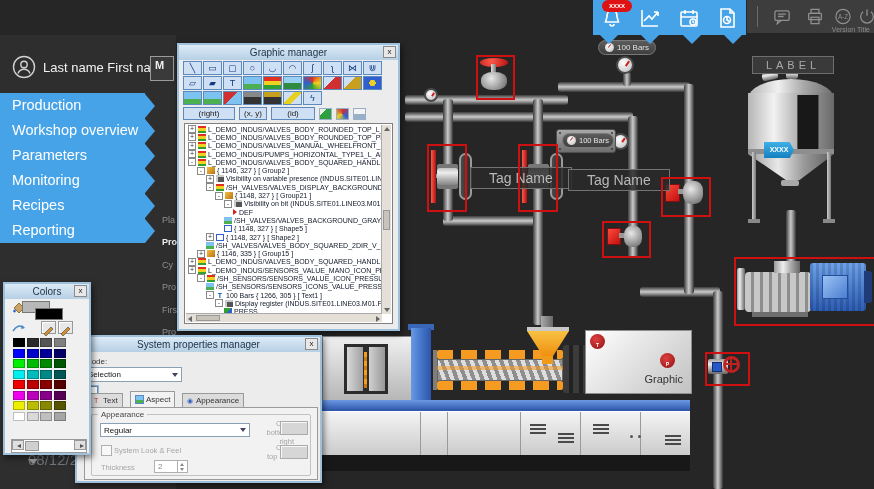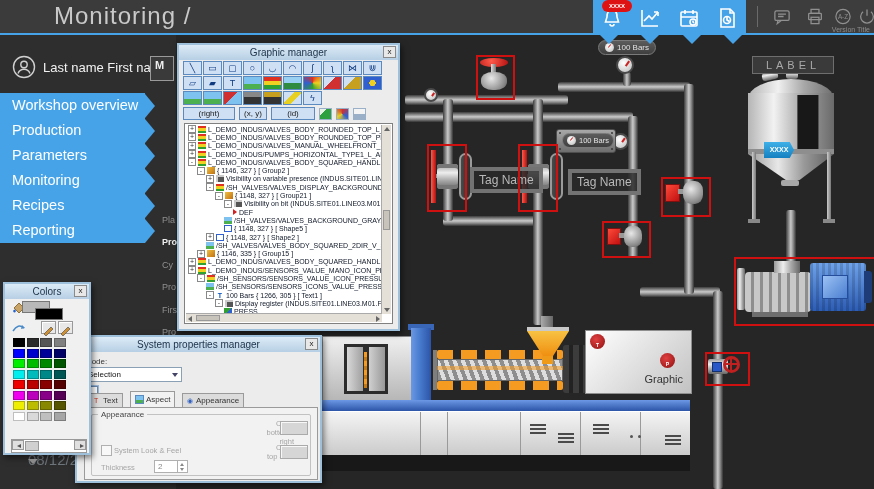--- a/index.html
+++ b/index.html
@@ -103,21 +103,21 @@
   .bevel-btn{position:absolute;background:#e8e8e8;border:1px solid #999;box-shadow:inset 1px 1px 0 #fff;box-sizing:border-box;}
   .pal-grid{position:absolute;left:8px;top:336px;width:56px;display:grid;grid-template-columns:repeat(4,12px);grid-auto-rows:9px;gap:1.5px;}
   .pal-cell{width:12px;height:9px;border:1px solid rgba(0,0,0,.25);box-sizing:border-box;}
   .cw-scroll{position:absolute;left:6px;top:155px;width:74px;height:12px;background:#fff;border:1px solid #999;}
   .cw-arrow{position:absolute;top:0;width:12px;height:10px;background:#e0e0e0;border:1px solid #999;box-sizing:border-box;}
 
   
   .pipe-h{position:absolute;height:10px;border-radius:3px;background:linear-gradient(180deg,#3c3c3c,#8f8f8f 28%,#c9c9c9 48%,#8a8a8a 72%,#333);}
   .pipe-v{position:absolute;width:10px;border-radius:3px;background:linear-gradient(90deg,#3c3c3c,#8f8f8f 28%,#c9c9c9 48%,#8a8a8a 72%,#333);}
   .redbox{position:absolute;border:2px solid #cf1010;z-index:3;background:transparent;}
-  .tagbox{position:absolute;background:rgba(42,42,42,.85);border:4px solid #737373;color:#b9b9b9;font-size:12px;padding:2px 5px;z-index:2;white-space:nowrap;}
+  .tagbox{position:absolute;background:rgba(42,42,42,.85);border:1px solid #737373;color:#b9b9b9;font-size:14px;padding:2px 18px;z-index:2;white-space:nowrap;}
   .gauge{position:absolute;border-radius:50%;background:radial-gradient(circle at 40% 35%,#fff,#cfcfcf 70%,#888);border:2px solid #4a4a4a;box-sizing:border-box;}
   .gauge::after{content:"";position:absolute;left:50%;top:15%;width:1.5px;height:40%;background:#c22;transform:rotate(35deg);transform-origin:bottom;}
   .pill{position:absolute;background:linear-gradient(180deg,#5c5c5c,#3f3f3f);border:1px solid #7a7a7a;border-radius:8px;color:#e4e4e4;font-size:8px;display:flex;align-items:center;gap:3px;padding:0 6px;height:15px;box-sizing:border-box;z-index:2;}
   .pill-g{width:9px;height:9px;border-radius:50%;background:radial-gradient(circle at 40% 35%,#fff,#bbb);position:relative;flex:none;}
   .pill-g::after{content:"";position:absolute;left:4px;top:1px;width:1px;height:4px;background:#c22;transform:rotate(40deg);}
   .metal-plate{position:absolute;background:linear-gradient(180deg,#a8a8a8,#6e6e6e);border:1px solid #4e4e4e;border-radius:3px;z-index:2;}
   .rivet{position:absolute;width:2px;height:2px;border-radius:50%;background:#3a3a3a;}
   .lbl-plate{position:absolute;background:#3a3a3a;border:1px solid #6e6e6e;color:#a9a9a9;font-size:11px;letter-spacing:4px;text-align:center;padding:2px 0;z-index:2;}
   .silver-v{background:linear-gradient(90deg,#9a9a9a,#eee 35%,#aaa 65%,#666);}
   .silver-h{background:linear-gradient(180deg,#9a9a9a,#eee 35%,#aaa 65%,#666);}
@@ -277,23 +277,20 @@
         <div class="vent" style="left:271px;top:21px;"></div>
         <div class="vent" style="left:306px;top:12px;"></div>
         <div class="vent" style="left:378px;top:23px;"></div>
         <div class="abs" style="left:343px;top:23px;width:3px;height:3px;border-radius:50%;background:#555;"></div>
         <div class="abs" style="left:351px;top:23px;width:3px;height:3px;border-radius:50%;background:#555;"></div>
       </div>
       <div class="abs" style="left:287px;top:455px;width:403px;height:16px;background:#181818;"></div>
     </div>
   </div>
 
-  <div class="hdr">
-    <div class="hdr-title">Monitoring /</div>
-  </div>
   <div class="hdr-blue">
     <svg class="hdr-ic" viewBox="0 0 24 24" fill="none" stroke="#fff" stroke-width="1.6">
         <path d="M12 4c-4 0-5 3-5 7l-1.5 5h13L17 11c0-4-1-7-5-7z"></path>
         <path d="M10 18a2 2 0 0 0 4 0"></path>
       </svg>
     <svg class="hdr-ic" viewBox="0 0 24 24" fill="none" stroke="#fff" stroke-width="1.6">
         <path d="M4 4v16h16"></path>
         <path d="M6 15l5-5 3 3 6-7"></path>
         <path d="M20 6l0 4M20 6l-4 0"></path>
       </svg>
@@ -340,22 +337,22 @@
   <div class="left-panel"></div>
   <div class="user-row">
     <svg width="24" height="24" viewBox="0 0 24 24" fill="none" stroke="#d0d0d0" stroke-width="1.4">
         <circle cx="12" cy="12" r="10.5"></circle>
         <circle cx="12" cy="9.5" r="3.2"></circle>
         <path d="M6 18.5c1.2-3 3.4-4.2 6-4.2s4.8 1.2 6 4.2"></path>
       </svg>
     <span class="user-name">Last name First name</span>
   </div>
   <div class="menu" id="sidebar-menu">
+      <div class="menu-item">Production</div>
       <div class="menu-item">Workshop overview</div>
-      <div class="menu-item">Production</div>
       <div class="menu-item">Parameters</div>
       <div class="menu-item">Monitoring</div>
       <div class="menu-item">Recipes</div>
       <div class="menu-item">Reporting</div>
     </div>
   <div id="bg-labels">
       <div class="bg-label" style="top: 215px;">Pla</div>
       <div class="bg-label strong" style="top: 237px;">Pro</div>
       <div class="bg-label" style="top: 260px;">Cy</div>
       <div class="bg-label" style="top: 282px;">Pro</div>
@@ -558,20 +555,23 @@
         <span class="tab-ic tb-img"></span>
         <span>Aspect</span>
       </div>
     <div class="tab" style="left:105px;top:56px;">
         <span class="tab-ic" style="color:#3060c0;font-size:7px;line-height:7px;">◉</span>
         <span>Appearance</span>
       </div>
     <div class="panel" style="left:7px;top:70px;width:232px;height:71px;">
       <div class="groupbox" style="left:6px;top:6px;width:218px;height:60px;">
         <div class="gb-legend">Appearance</div>
+        <div class="select" style="position:absolute;left:8px;top:8px;width:150px;height:14px;">
+            <span>Regular</span>
+          </div>
         <div class="gray-lbl" style="position:absolute;left:160px;top:4px;width:42px;text-align:right;line-height:1.2;"><span>Color</span><br><span>bottom - right</span></div>
         <div class="swatch" style="left:188px;top:6px;"></div>
         <div class="checkbox" style="left:9px;top:30px;"></div>
         <div class="gray-lbl" style="position:absolute;left:22px;top:31px;">System Look &amp; Feel</div>
         <div class="gray-lbl" style="position:absolute;left:160px;top:28px;width:42px;text-align:right;line-height:1.2;"><span>Color</span><br><span>top - left</span></div>
         <div class="swatch" style="left:188px;top:30px;"></div>
         <div class="gray-lbl" style="position:absolute;left:9px;top:48px;">Thickness</div>
         <div class="spin" style="left:62px;top:45px;"><span>2</span>
           <div class="spin-btns">
             <div class="tri" style="left:2px;top:2px;border-left:2.5px solid transparent;border-right:2.5px solid transparent;border-bottom:3px solid #888;"></div>

